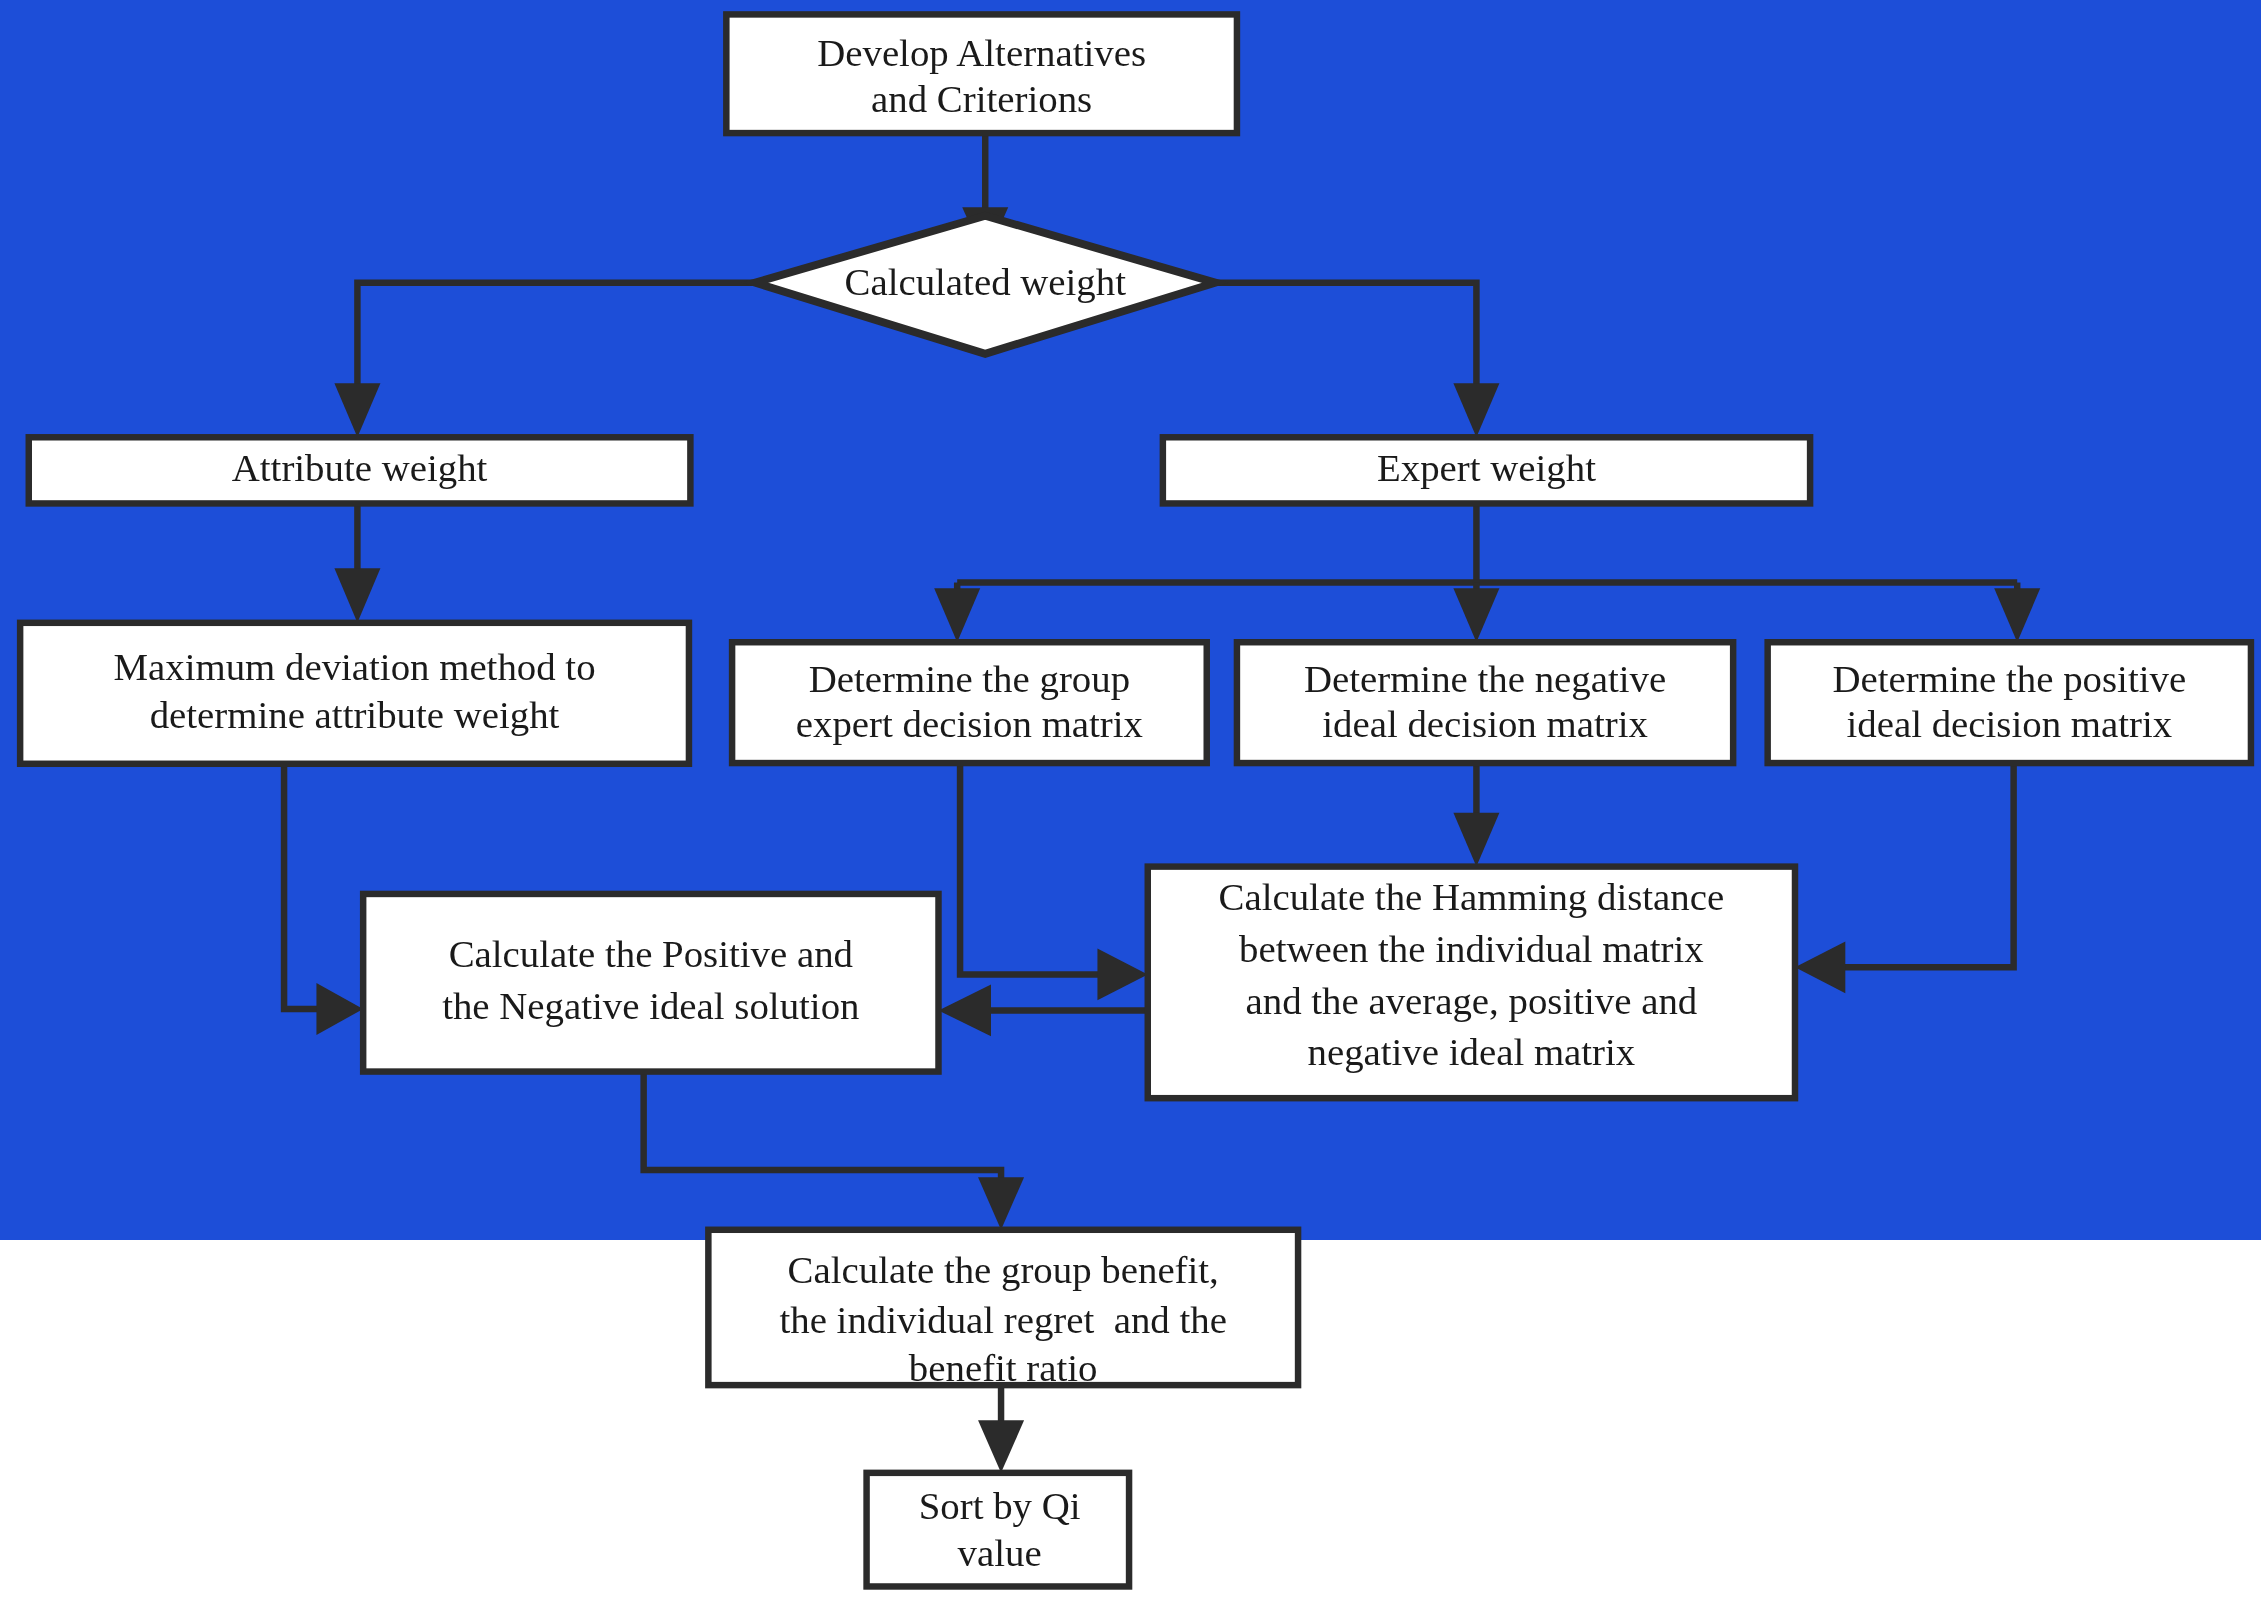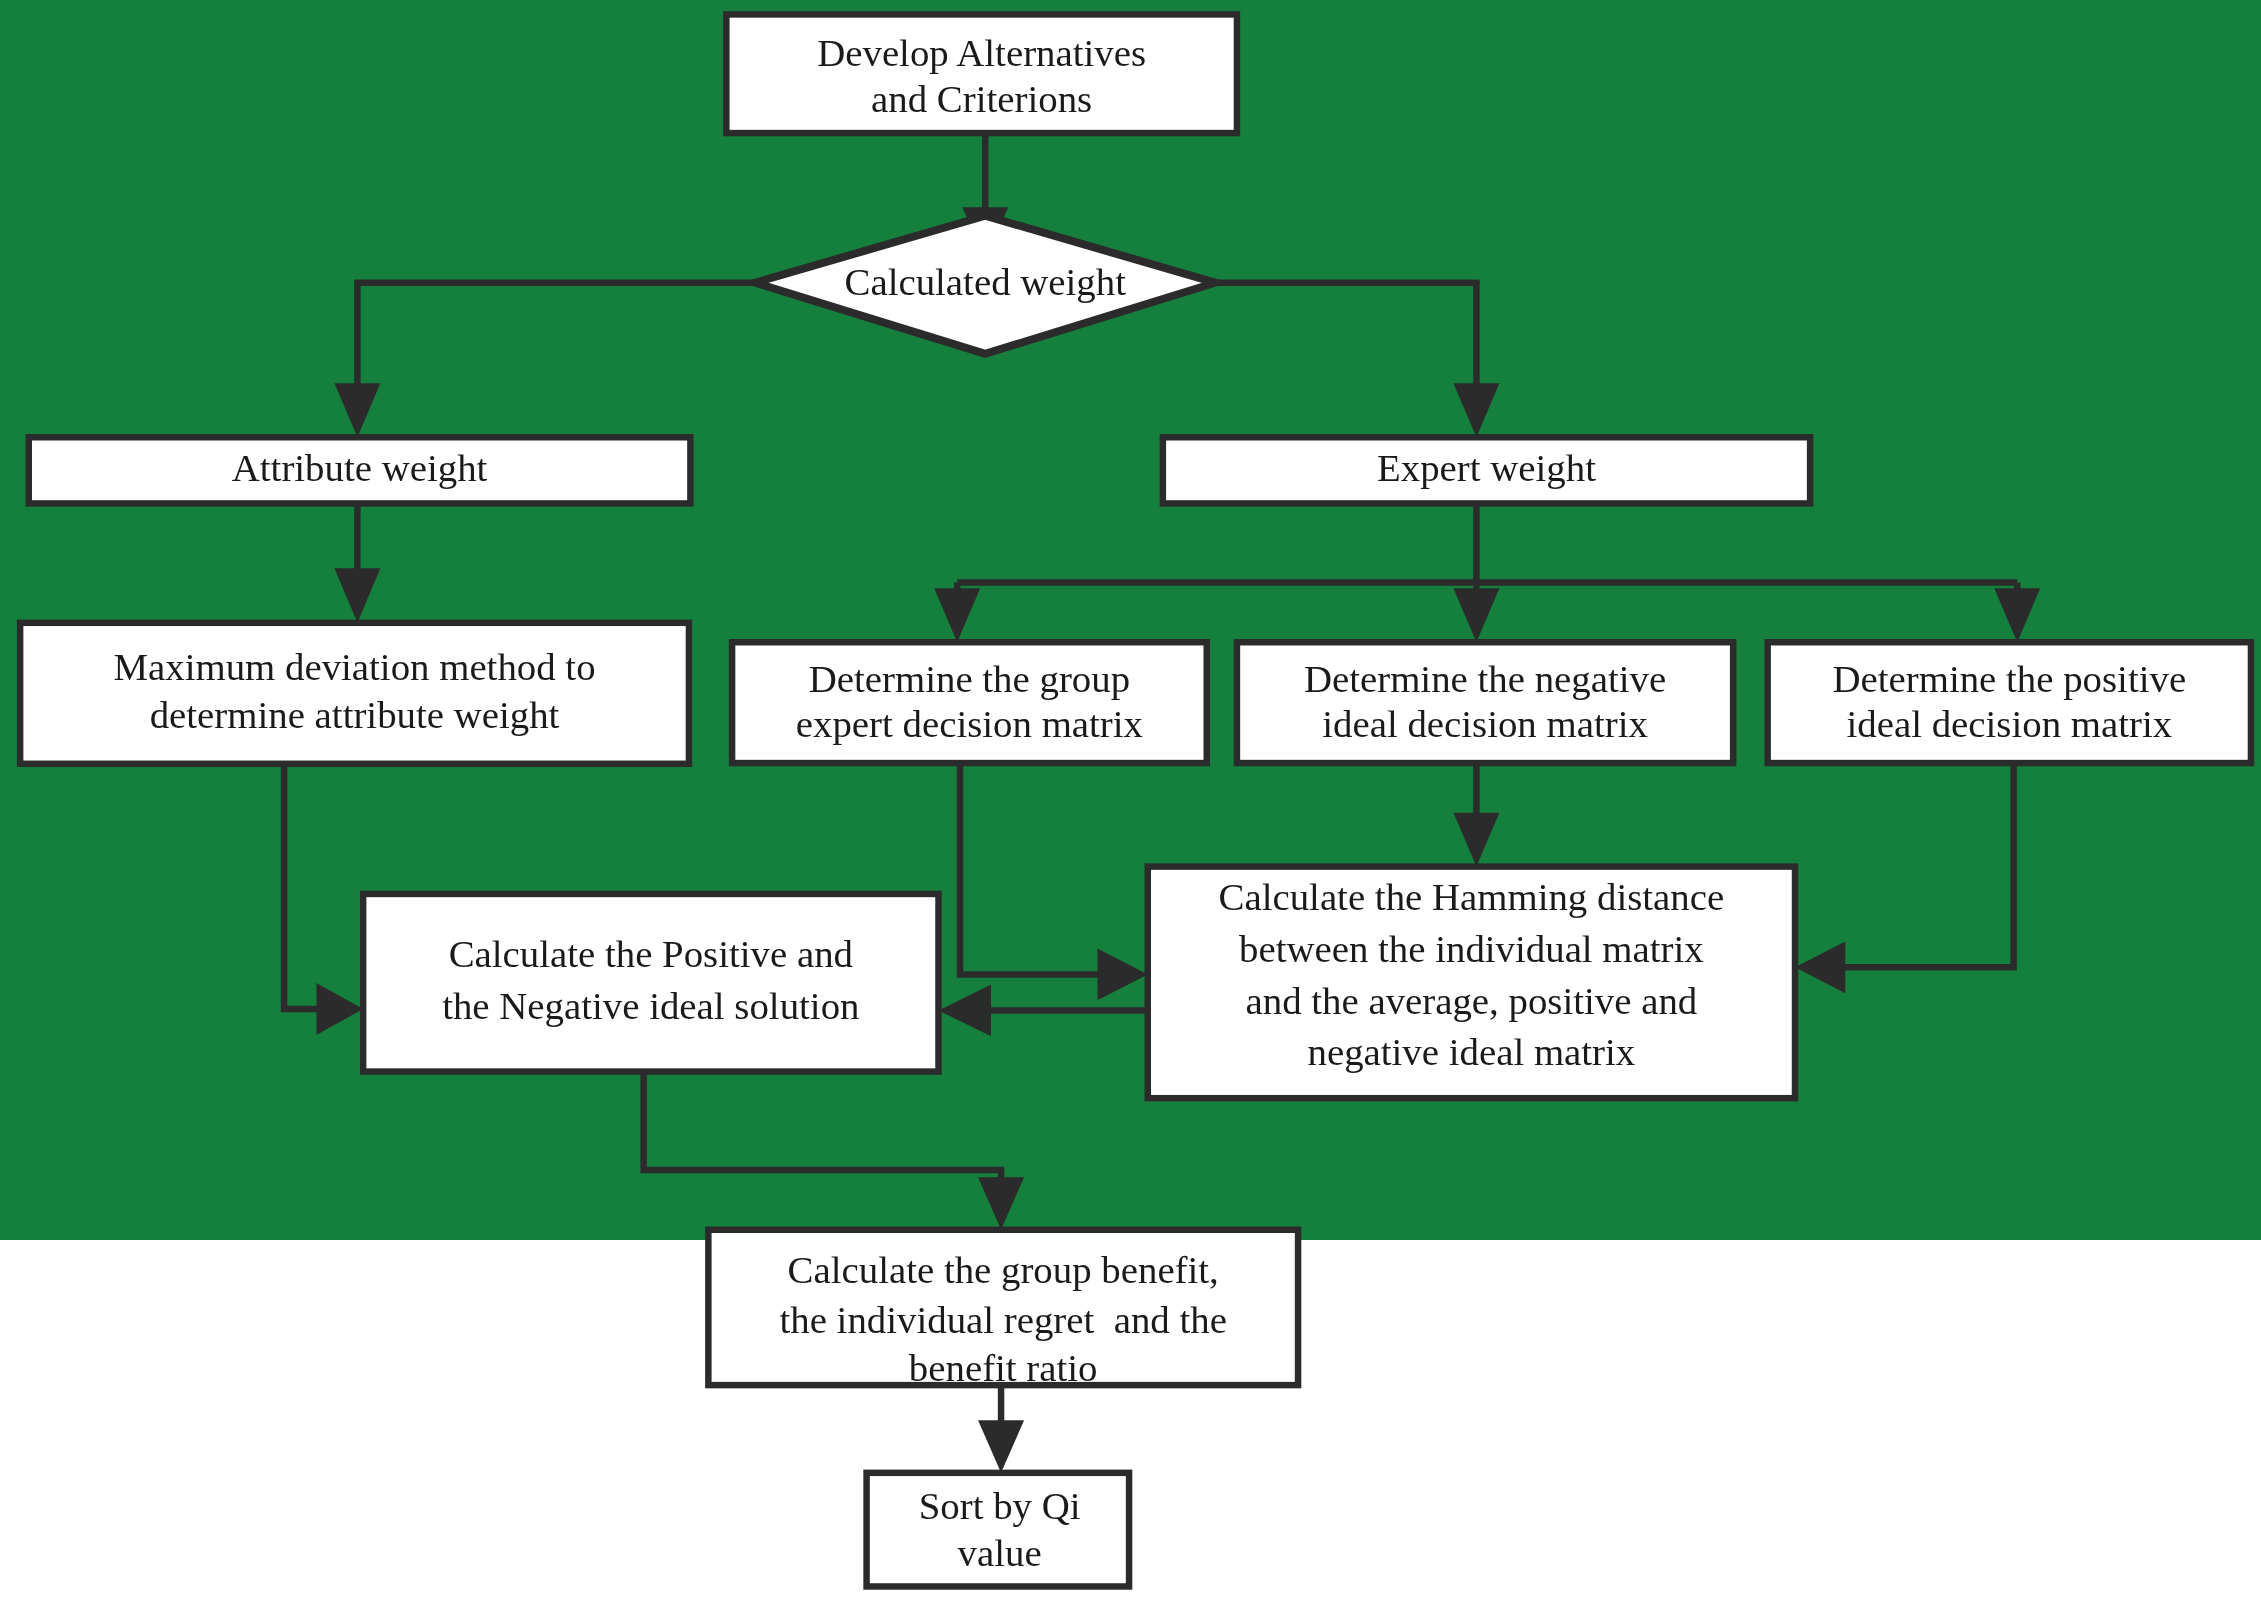--- a/index.html
+++ b/index.html
@@ -1,20 +1,20 @@
 <!DOCTYPE html>
 <html style="font-size:11.5px"><head>
 <meta charset="utf-8">
 <style>
   html,body{margin:0;padding:0;background:#ffffff;}
   body{
     font-family:"Liberation Serif","DejaVu Serif",serif;
     width:2261px;height:1616px;overflow:hidden;
   }
-  #stage{position:relative;width:2261px;height:1240px;background:#15803d;}
+  #stage{position:relative;width:2261px;height:1240px;background:#1d4ed8;}
   svg#flow{position:absolute;left:0;top:0;width:2261px;height:1616px;display:block;}
   .node-rect{fill:#ffffff;stroke:#2b2b2b;stroke-width:9;}
   .node-diamond{fill:#ffffff;stroke:#2b2b2b;stroke-width:11;stroke-linejoin:miter;}
   .conn{fill:none;stroke:#2b2b2b;stroke-width:9;stroke-linecap:butt;stroke-linejoin:miter;}
   .arrowhead{fill:#2b2b2b;stroke:none;}
   .nlabel{
     font-family:"Liberation Serif","DejaVu Serif",serif;
     fill:#1a1a1a;
     font-size:54px;
     text-anchor:middle;

